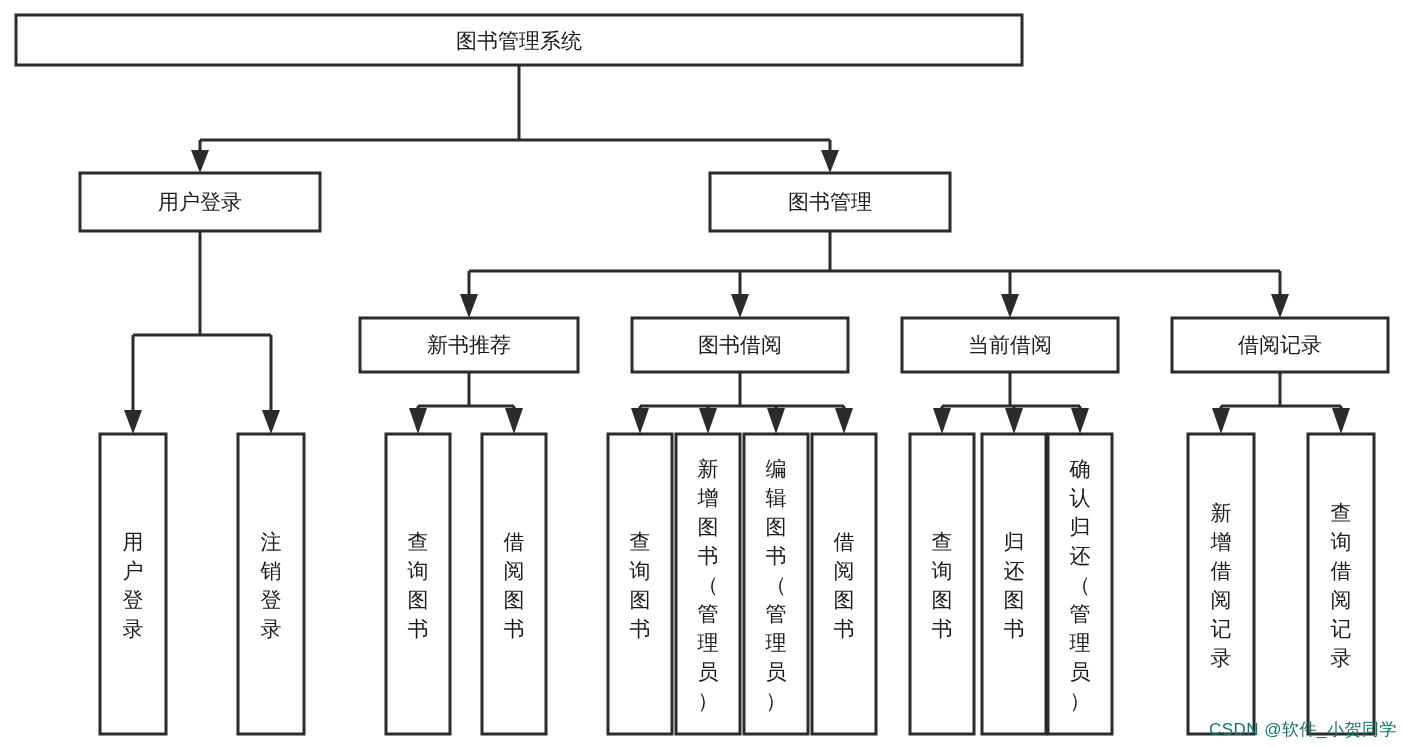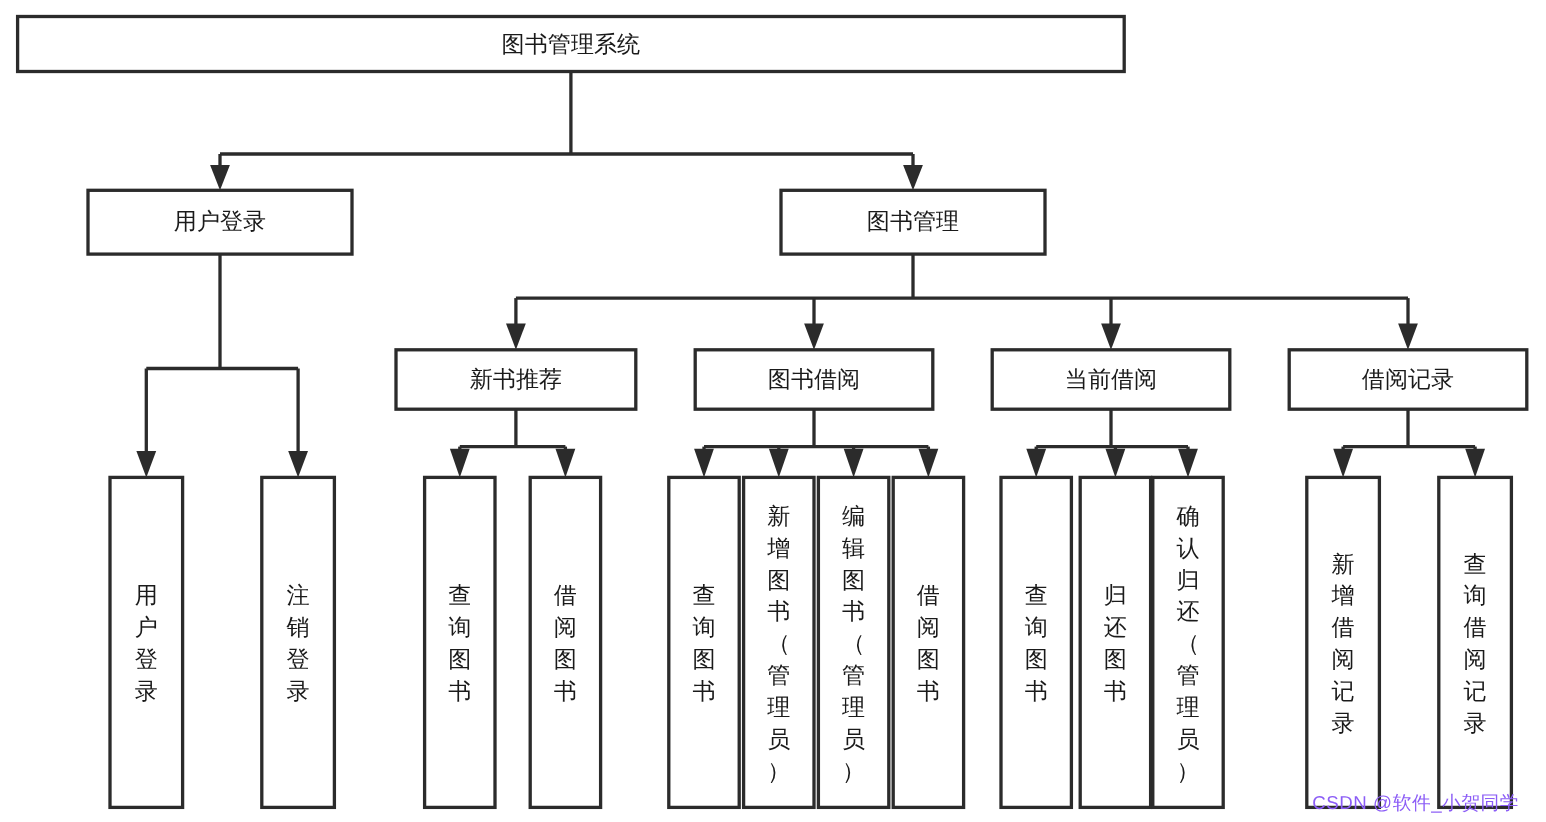--- a/index.html
+++ b/index.html
@@ -41,25 +41,25 @@
     stroke: #2b2b2b;
     stroke-width: 3;
     fill: none;
   }
   .arrow-head {
     fill: #2b2b2b;
     stroke: none;
   }
   .watermark {
     position: absolute;
-    right: 24px;
+    right: 8px;
     bottom: 6px;
     font-family: "Liberation Sans", "DejaVu Sans", sans-serif;
     font-size: 17px;
-    color: #8b5cf6;
+    color: #0f766e;
     white-space: nowrap;
     pointer-events: none;
     letter-spacing: 0.5px;
   }
 </style>
 </head>
 <body>
 
 <svg id="diagram" viewBox="0 0 1405 747">
 

